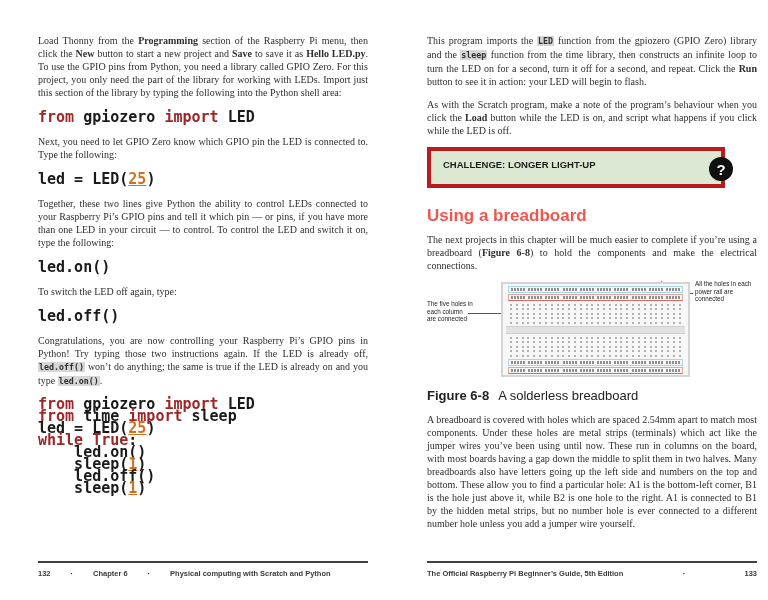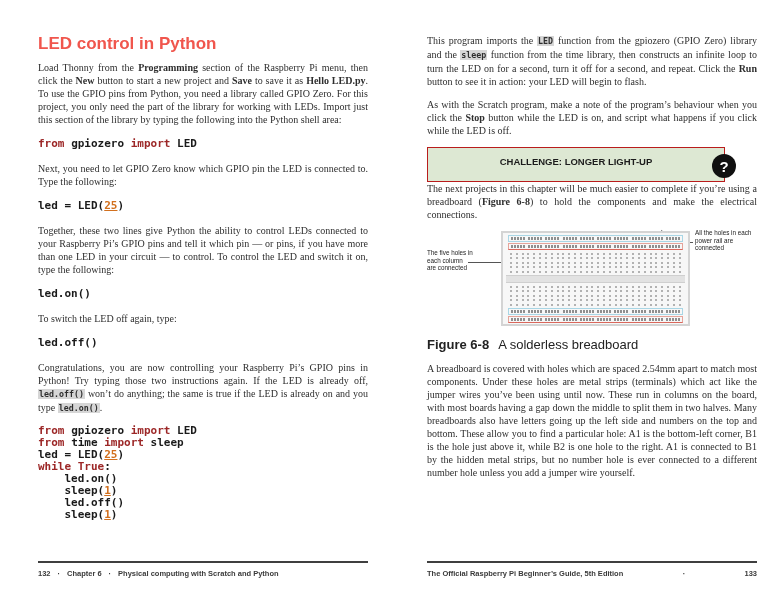--- a/index.html
+++ b/index.html
@@ -9,29 +9,29 @@
   .col-left{left:38px;}
   .col-right{left:427px;}
 
   h2.sect{font-family:"Liberation Sans",sans-serif;font-weight:bold;font-size:17px;
           color:#f0564d;margin:0 0 7px 0;line-height:20px;}
   p.body{font-size:10px;line-height:13px;text-align:justify;margin:0 0 10px 0;}
   p.body .b{font-weight:bold;}
   .icode{font-family:"DejaVu Sans Mono",monospace;font-weight:bold;font-size:8.3px;
          background:#d6d6d6;padding:0 1px;}
 
-  .code{font-family:"DejaVu Sans Mono",monospace;font-weight:bold;font-size:11px;
+  .code{font-family:"DejaVu Sans Mono",monospace;font-weight:bold;font-size:15px;
         line-height:12px;white-space:pre;color:#1a1a1a;margin:0 0 10px 0;}
   .code.single{margin:12px 0 12px 0;}
   .tok-k{color:#9c2727;}
   .tok-n{color:#d2701e;text-decoration:underline;}
   .tok-p{color:#1a1a1a;}
 
-  .challenge{position:relative;background:#dde8d3;border:1px solid #b91c1c;
-             padding:8px 12px 9px 12px;margin:3px 32px 0 0;text-align:center;}
+  .challenge{position:relative;background:#dde8d3;border:4px solid #b91c1c;
+             padding:8px 12px 9px 12px;margin:3px 32px 0 0;}
   .challenge-title{font-family:"Liberation Sans",sans-serif;font-weight:bold;font-size:9.5px;
                    color:#1c1c1c;margin:0 0 5px 0;}
   .challenge-body{font-family:"Liberation Sans",sans-serif;font-size:8px;line-height:11.5px;
                   color:#2e2e2e;}
   .qmark{position:absolute;right:-12px;top:6px;width:24px;height:24px;border-radius:50%;
          background:#101010;color:#ffffff;font-family:"Liberation Sans",sans-serif;
          font-weight:bold;font-size:15px;display:flex;align-items:center;justify-content:center;}
 
   h2.sect2{margin-top:18px;}
 
@@ -64,51 +64,51 @@
 
   .caption{font-family:"Liberation Sans",sans-serif;font-size:13px;color:#222222;
            margin:6px 0 10px 0;}
   .caption .cap-label{font-weight:bold;margin-right:9px;}
 
   .footer{position:absolute;top:561px;width:330px;}
   .footer-left{left:38px;}
   .footer-right{left:427px;}
   .rule{height:2px;background:#3f3f3f;margin-bottom:6px;}
   .footer-text{font-family:"Liberation Sans",sans-serif;font-weight:bold;font-size:7.5px;
-               color:#3a3a3a;display:flex;gap:7px;align-items:baseline;}
+               color:#3a3a3a;display:flex;gap:20px;align-items:baseline;}
   .footer-right .footer-text{justify-content:space-between;}
 </style>
 </head>
 <body>
 
 <div class="spread">
 
   <div class="col col-left">
-    <h2 class="sect">LED control in Python</h2>
     <p class="body"><span>Load Thonny from the </span><span class="b">Programming</span><span> section of the Raspberry Pi menu, then click the </span><span class="b">New</span><span> button to start a new project and </span><span class="b">Save</span><span> to save it as </span><span class="b">Hello LED.py</span><span>. To use the GPIO pins from Python, you need a library called GPIO Zero. For this project, you only need the part of the library for working with LEDs. Import just this section of the library by typing the following into the Python shell area:</span></p>
     <div class="code single"><div><span class="tok-k">from </span><span class="tok-p">gpiozero </span><span class="tok-k">import </span><span class="tok-p">LED</span></div></div>
     <p class="body">Next, you need to let GPIO Zero know which GPIO pin the LED is connected to. Type the following:</p>
     <div class="code single"><div><span class="tok-p">led = LED(</span><span class="tok-n">25</span><span class="tok-p">)</span></div></div>
     <p class="body">Together, these two lines give Python the ability to control LEDs connected to your Raspberry Pi’s GPIO pins and tell it which pin — or pins, if you have more than one LED in your circuit — to control. To control the LED and switch it on, type the following:</p>
     <div class="code single"><div><span class="tok-p">led.on()</span></div></div>
     <p class="body">To switch the LED off again, type:</p>
     <div class="code single"><div><span class="tok-p">led.off()</span></div></div>
     <p class="body"><span>Congratulations, you are now controlling your Raspberry Pi’s GPIO pins in Python! Try typing those two instructions again. If the LED is already off, </span><span class="icode">led.off()</span><span> won’t do anything; the same is true if the LED is already on and you type </span><span class="icode">led.on()</span><span>.</span></p>
     <div class="code"><div><span class="tok-k">from </span><span class="tok-p">gpiozero </span><span class="tok-k">import </span><span class="tok-p">LED</span></div><div><span class="tok-k">from </span><span class="tok-p">time </span><span class="tok-k">import </span><span class="tok-p">sleep</span></div><div><span class="tok-p">led = LED(</span><span class="tok-n">25</span><span class="tok-p">)</span></div><div><span class="tok-k">while </span><span class="tok-k">True</span><span class="tok-p">:</span></div><div><span class="tok-p">    led.on()</span></div><div><span class="tok-p">    sleep(</span><span class="tok-n">1</span><span class="tok-p">)</span></div><div><span class="tok-p">    led.off()</span></div><div><span class="tok-p">    sleep(</span><span class="tok-n">1</span><span class="tok-p">)</span></div></div>
   </div>
 
   <div class="col col-right">
     <p class="body"><span>This program imports the </span><span class="icode">LED</span><span> function from the gpiozero (GPIO Zero) library and the </span><span class="icode">sleep</span><span> function from the time library, then constructs an infinite loop to turn the LED on for a second, turn it off for a second, and repeat. Click the </span><span class="b">Run</span><span> button to see it in action: your LED will begin to flash.</span></p>
-    <p class="body"><span>As with the Scratch program, make a note of the program’s behaviour when you click the </span><span class="b">Stop</span><span> button while the LED is on, and script what happens if you click while the LED is off.</span></p>
+    <p class="body"><span>As with the Scratch program, make a note of the program’s behaviour when you click the </span><span class="b">Load</span><span> button while the LED is on, and script what happens if you click while the LED is off.</span></p>
 
     <div class="challenge">
       <div class="challenge-title">CHALLENGE: LONGER LIGHT-UP</div>
       <div class="qmark">?</div>
     </div>
 
+    <h2 class="sect sect2">Using a breadboard</h2>
     <p class="body"><span>The next projects in this chapter will be much easier to complete if you’re using a breadboard (</span><span class="b">Figure 6-8</span><span>) to hold the components and make the electrical connections.</span></p>
 
     <div class="figure">
       <div class="ann ann-left">The five holes in each column are connected</div>
       <div class="ann-line line-left"></div>
       <span class="brace brace-left">(</span>
 
       <div class="ann ann-right">All the holes in each power rail are connected</div>
       <div class="ann-line line-right"></div>
       <span class="brace brace-right">)</span>

